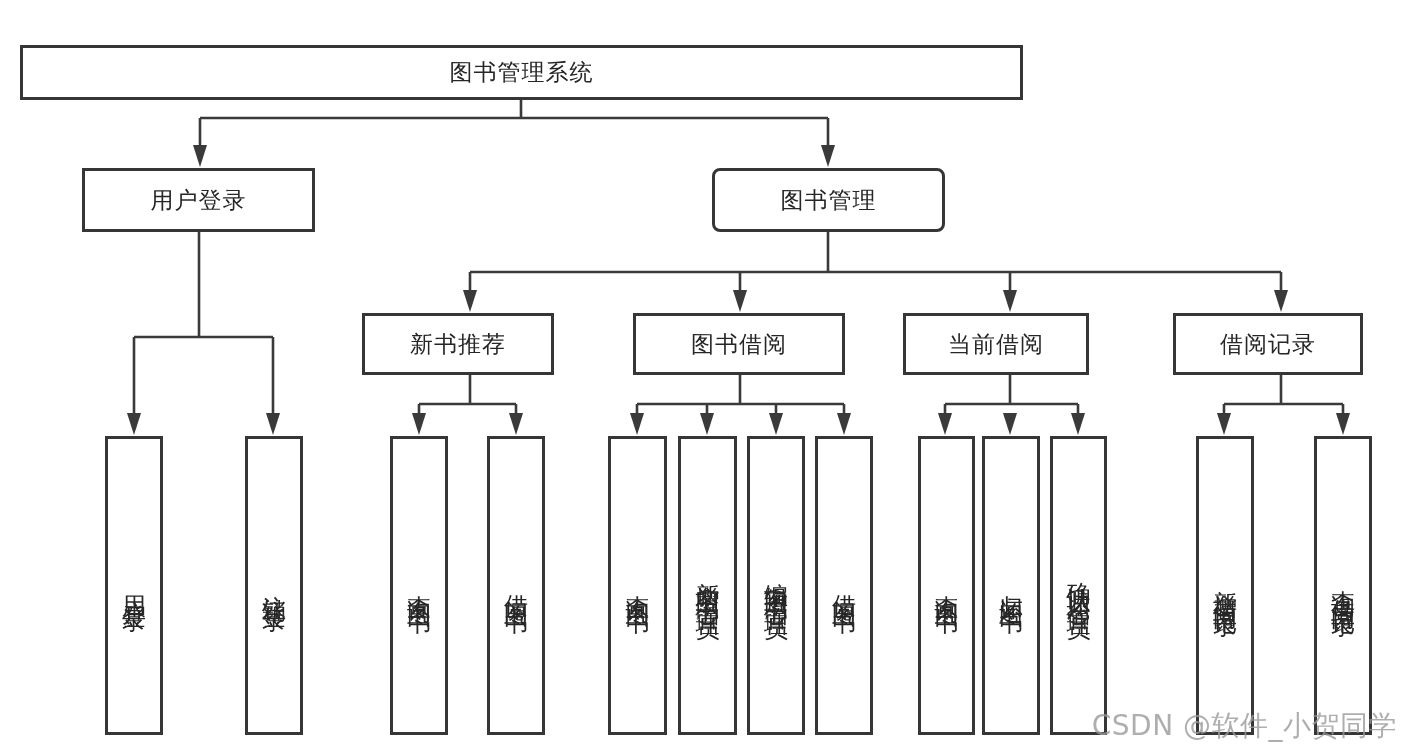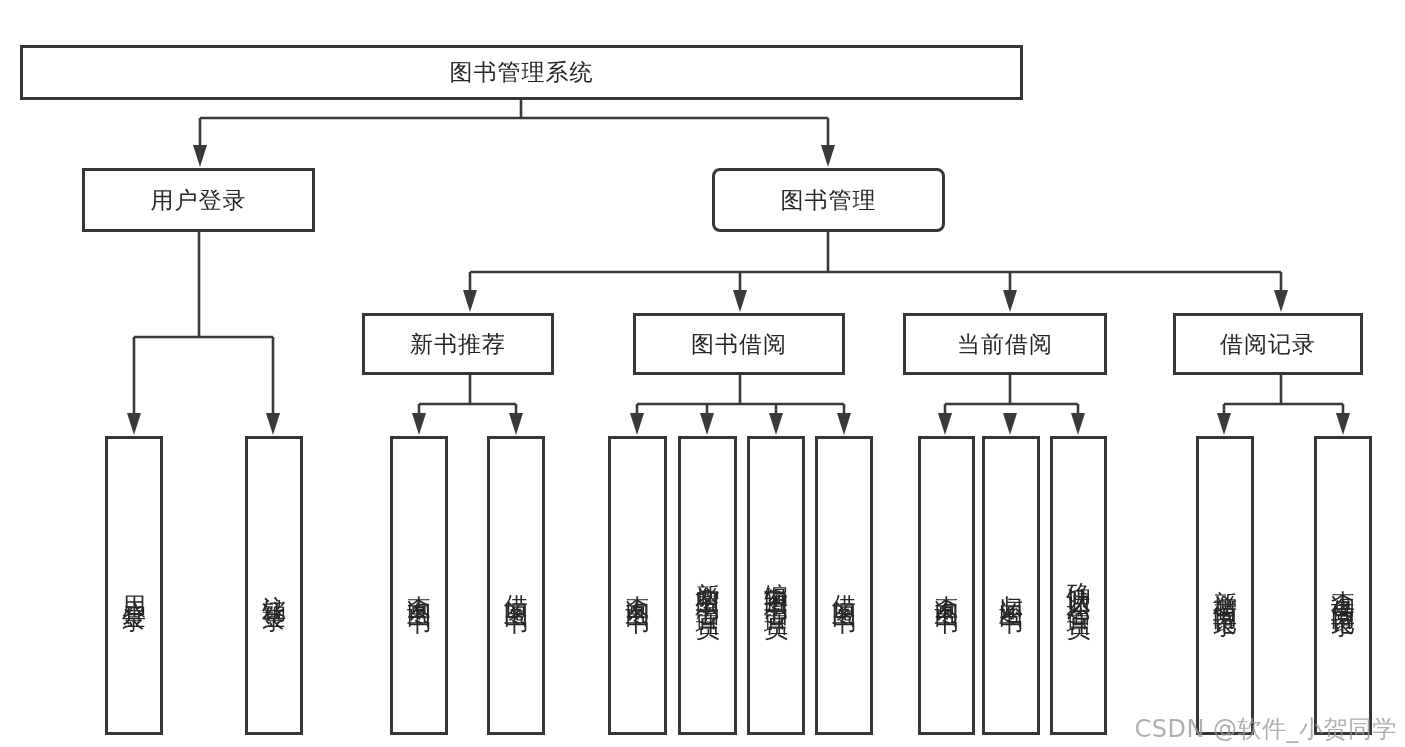--- a/index.html
+++ b/index.html
@@ -45,41 +45,41 @@
     line-height: 1;
     top: 436px;
     height: 299px;
   }
   
   .b-root   { left: 20px;  top: 13px;  width: 1003px; height: 55px; margin-top: 32px; }
   .b-user   { left: 82px;  top: 168px; width: 233px;  height: 64px; }
   .b-mgmt   { left: 712px; top: 168px; width: 233px;  height: 64px; border-radius: 8px; }
   .b-rec    { left: 362px; top: 313px; width: 192px;  height: 62px; }
   .b-borrow { left: 633px; top: 313px; width: 212px;  height: 62px; }
-  .b-current{ left: 903px; top: 313px; width: 204px;  height: 62px; }
+  .b-current{ left: 903px; top: 313px; width: 186px;  height: 62px; }
   .b-record { left: 1173px;top: 313px; width: 190px;  height: 62px; }
   
   .b-a1 { left: 105px;  width: 58px; }
   .b-a2 { left: 245px;  width: 58px; }
   .b-b1 { left: 390px;  width: 58px; }
   .b-b2 { left: 487px;  width: 58px; }
   .b-c1 { left: 608px;  width: 59px; }
   .b-c2 { left: 678px;  width: 59px; }
   .b-c3 { left: 747px;  width: 58px; }
   .b-c4 { left: 815px;  width: 58px; }
   .b-d1 { left: 918px;  width: 57px; }
   .b-d2 { left: 982px;  width: 58px; }
   .b-d3 { left: 1050px; width: 57px; }
   .b-e1 { left: 1196px; width: 58px; }
   .b-e2 { left: 1314px; width: 58px; }
   .watermark {
     position: absolute;
     right: 8px;
     bottom: 2px;
-    font-size: 24px;
+    font-size: 28px;
     color: #9b9b9b;
     opacity: 0.8;
     letter-spacing: 0.5px;
     z-index: 3;
     white-space: nowrap;
   }
 </style>
 </head>
 <body>
 

